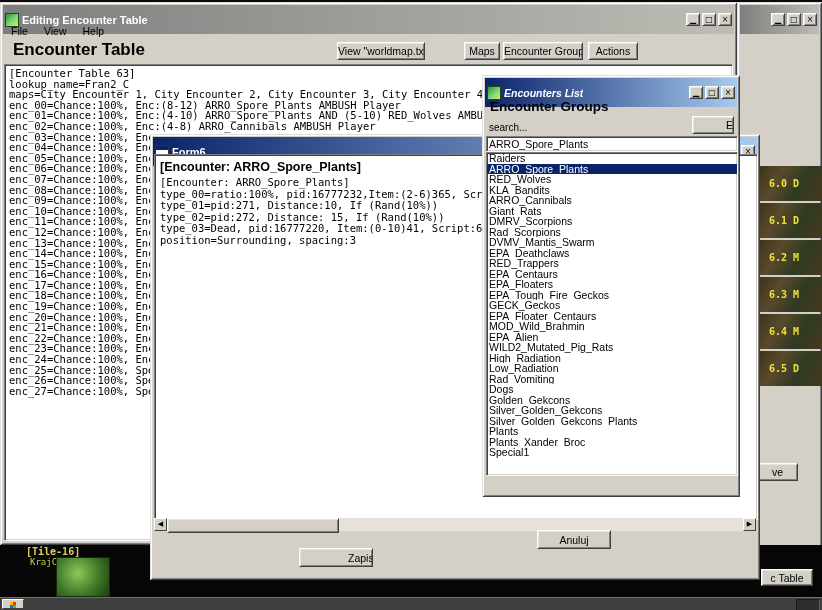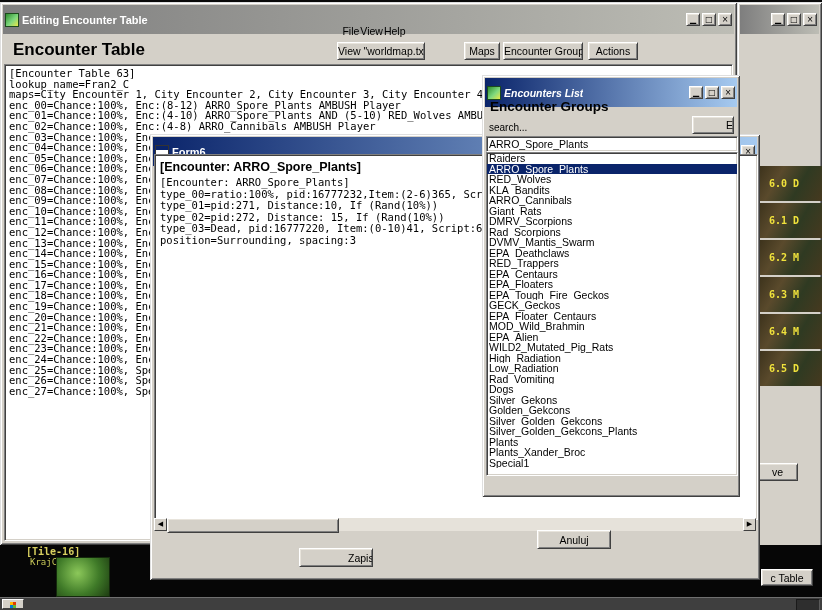--- a/index.html
+++ b/index.html
@@ -18,21 +18,21 @@
   .btn3d{position:absolute;background:#d4d0c8;border:1px solid;border-color:#fff #404040 #404040 #fff;
     box-shadow:inset 1px 1px 0 #e8e4dc,inset -1px -1px 0 #808080;
     font-family:"Liberation Sans",sans-serif;font-size:10.5px;text-align:center;padding:0;white-space:nowrap;overflow:hidden;}
   .sunken{border:1px solid;border-color:#808080 #fff #fff #808080;
     box-shadow:inset 1px 1px 0 #404040,inset -1px -1px 0 #d4d0c8;background:#fff;}
   pre{margin:0;}
   .app-icon{width:12px;height:12px;flex-shrink:0;border:1px solid #1c4a1c;
     background:linear-gradient(135deg,#2f8f2f 0%,#7ed87e 55%,#e8e84a 100%);}
   .form-icon{width:12px;height:12px;flex-shrink:0;background:#fff;border:1px solid #333;
     box-shadow:inset 0 4px 0 #0a246a;}
-  .menubar{position:absolute;left:4px;top:21px;right:0;height:15px;display:flex;align-items:center;gap:1px;padding-left:7px;justify-content:center;}
+  .menubar{position:absolute;left:4px;top:21px;right:0;height:15px;display:flex;align-items:center;gap:16px;padding-left:7px;}
   .menu-item{font-size:10.5px;}
   .big-heading{position:absolute;left:13px;top:38px;font-size:17px;font-weight:bold;}
   .editor{position:absolute;left:4px;top:62px;right:4px;bottom:4px;overflow:hidden;
     font-family:"DejaVu Sans Mono",monospace;font-size:10.5px;line-height:10.6px;white-space:pre;padding:3px 0 0 4px;}
   .memo{position:absolute;left:4px;top:20px;width:602px;height:364px;overflow:hidden;}
   .memo-heading{margin:5px 0 3px 5px;font-size:12.5px;font-weight:bold;font-family:"Liberation Sans",sans-serif;}
   .memo-text{font-family:"DejaVu Sans Mono",monospace;font-size:10.5px;line-height:11.6px;white-space:pre;padding-left:5px;}
   .hscroll{position:absolute;left:4px;top:384px;width:602px;height:13px;background:#e6e2da;display:flex;}
   .scroll-arrow{width:13px;height:13px;flex-shrink:0;background:#d4d0c8;border:1px solid;border-color:#fff #404040 #404040 #fff;
     font-size:7px;line-height:11px;text-align:center;padding:0;font-family:"DejaVu Sans",sans-serif;}
@@ -220,21 +220,20 @@
         <div class="list-item">EPA_Tough_Fire_Geckos</div>
         <div class="list-item">GECK_Geckos</div>
         <div class="list-item">EPA_Floater_Centaurs</div>
         <div class="list-item">MOD_Wild_Brahmin</div>
         <div class="list-item">EPA_Alien</div>
         <div class="list-item">WILD2_Mutated_Pig_Rats</div>
         <div class="list-item">High_Radiation</div>
         <div class="list-item">Low_Radiation</div>
         <div class="list-item">Rad_Vomiting</div>
         <div class="list-item">Dogs</div>
-        <div class="list-item">Silver_Gekons</div>
         <div class="list-item">Golden_Gekcons</div>
         <div class="list-item">Silver_Golden_Gekcons</div>
         <div class="list-item">Silver_Golden_Gekcons_Plants</div>
         <div class="list-item">Plants</div>
         <div class="list-item">Plants_Xander_Broc</div>
         <div class="list-item">Special1</div>
       </div>
   </div>
 
   <div id="taskbar">

